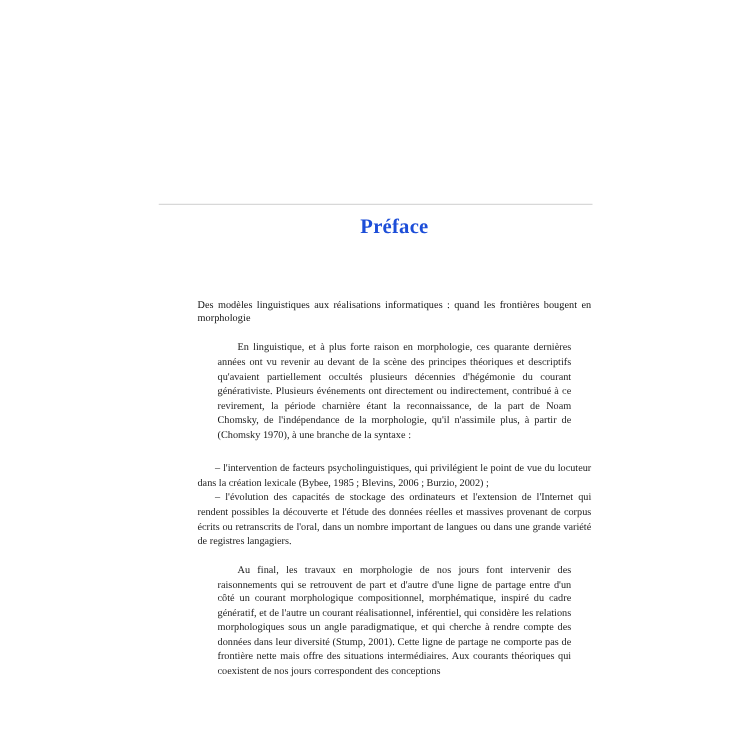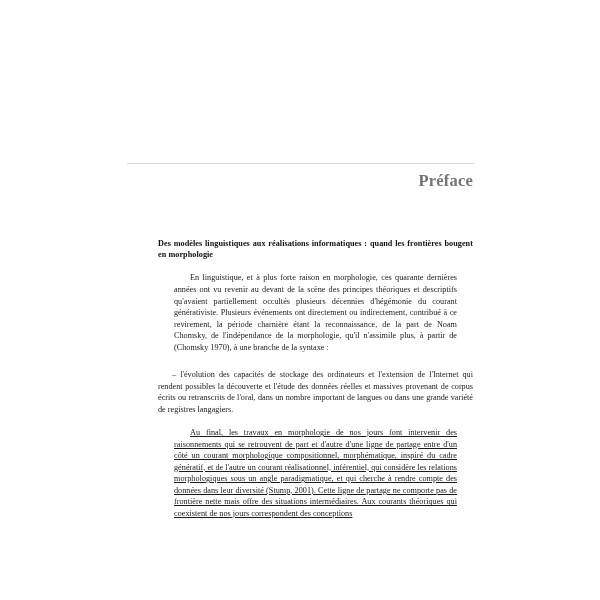--- a/index.html
+++ b/index.html
@@ -36,28 +36,28 @@
     left: 158px;
     top: 171px;
     width: 315px;
   }
 
   .page-title {
     font-family: "Liberation Serif", "DejaVu Serif", serif;
     font-weight: bold;
     font-size: 16.5px;
     line-height: 1.2;
-    text-align: right;
+    text-align: center;
     letter-spacing: 0.2px;
     margin: 0 0 47px 0;
-    color: #737373;
+    color: #1d4ed8;
   }
 
   .subtitle {
-    font-weight: bold;
+    font-weight: normal;
     font-size: 8.2px;
     line-height: 11.6px;
     text-align: justify;
     text-align-last: left;
     margin: 0;
     color: #111111;
     letter-spacing: 0.05px;
   }
 
   p.body {
@@ -91,38 +91,38 @@
     padding: 0;
     color: #1a1a1a;
   }
 
   ul.dash-list li + li {
     margin-top: 0px;
   }
 
   .clip-last {
     overflow: hidden;
-    text-decoration: underline;
   }
 </style>
 </head>
 <body>
 
 <div id="page">
 
   <hr class="top-rule">
 
   <div class="content">
 
     <h1 class="page-title">Préface</h1>
 
     <p class="subtitle">Des modèles linguistiques aux réalisations informatiques : quand les frontières bougent en morphologie</p>
 
     <p class="body indent-para">En linguistique, et à plus forte raison en morphologie, ces quarante dernières années ont vu revenir au devant de la scène des principes théoriques et descriptifs qu'avaient partiellement occultés plusieurs décennies d'hégémonie du courant générativiste. Plusieurs événements ont directement ou indirectement, contribué à ce revirement, la période charnière étant la reconnaissance, de la part de Noam Chomsky, de l'indépendance de la morphologie, qu'il n'assimile plus, à partir de (Chomsky 1970), à une branche de la syntaxe :</p>
 
     <ul class="dash-list">
+      <li>– l'intervention de facteurs psycholinguistiques, qui privilégient le point de vue du locuteur dans la création lexicale (Bybee, 1985 ; Blevins, 2006 ; Burzio, 2002) ;</li>
       <li>– l'évolution des capacités de stockage des ordinateurs et l'extension de l'Internet qui rendent possibles la découverte et l'étude des données réelles et massives provenant de corpus écrits ou retranscrits de l'oral, dans un nombre important de langues ou dans une grande variété de registres langagiers.</li>
     </ul>
 
     <p class="body indent-para clip-last">Au final, les travaux en morphologie de nos jours font intervenir des raisonnements qui se retrouvent de part et d'autre d'une ligne de partage entre d'un côté un courant morphologique compositionnel, morphématique, inspiré du cadre génératif, et de l'autre un courant réalisationnel, inférentiel, qui considère les relations morphologiques sous un angle paradigmatique, et qui cherche à rendre compte des données dans leur diversité (Stump, 2001). Cette ligne de partage ne comporte pas de frontière nette mais offre des situations intermédiaires. Aux courants théoriques qui coexistent de nos jours correspondent des conceptions</p>
 
   </div>
 </div>
 
 </body></html>

